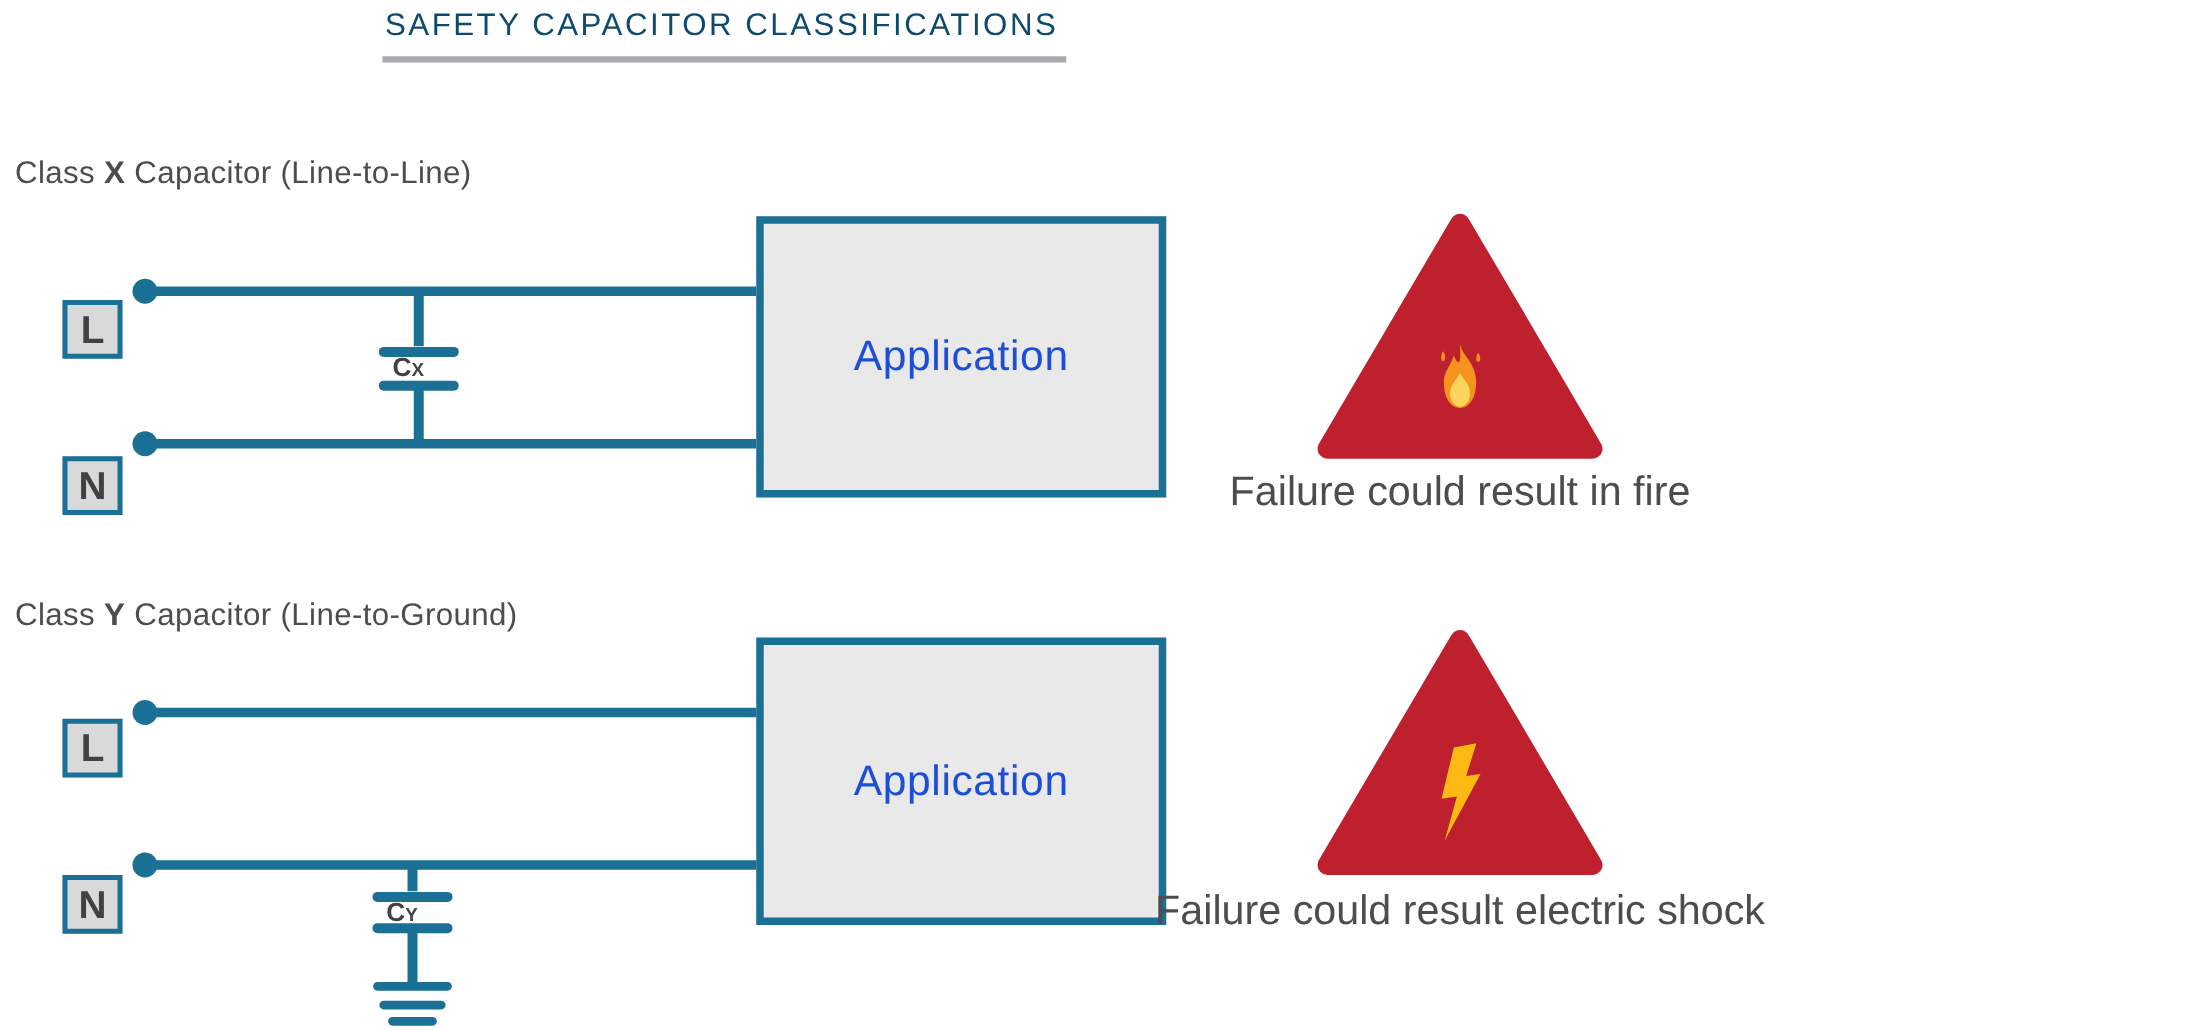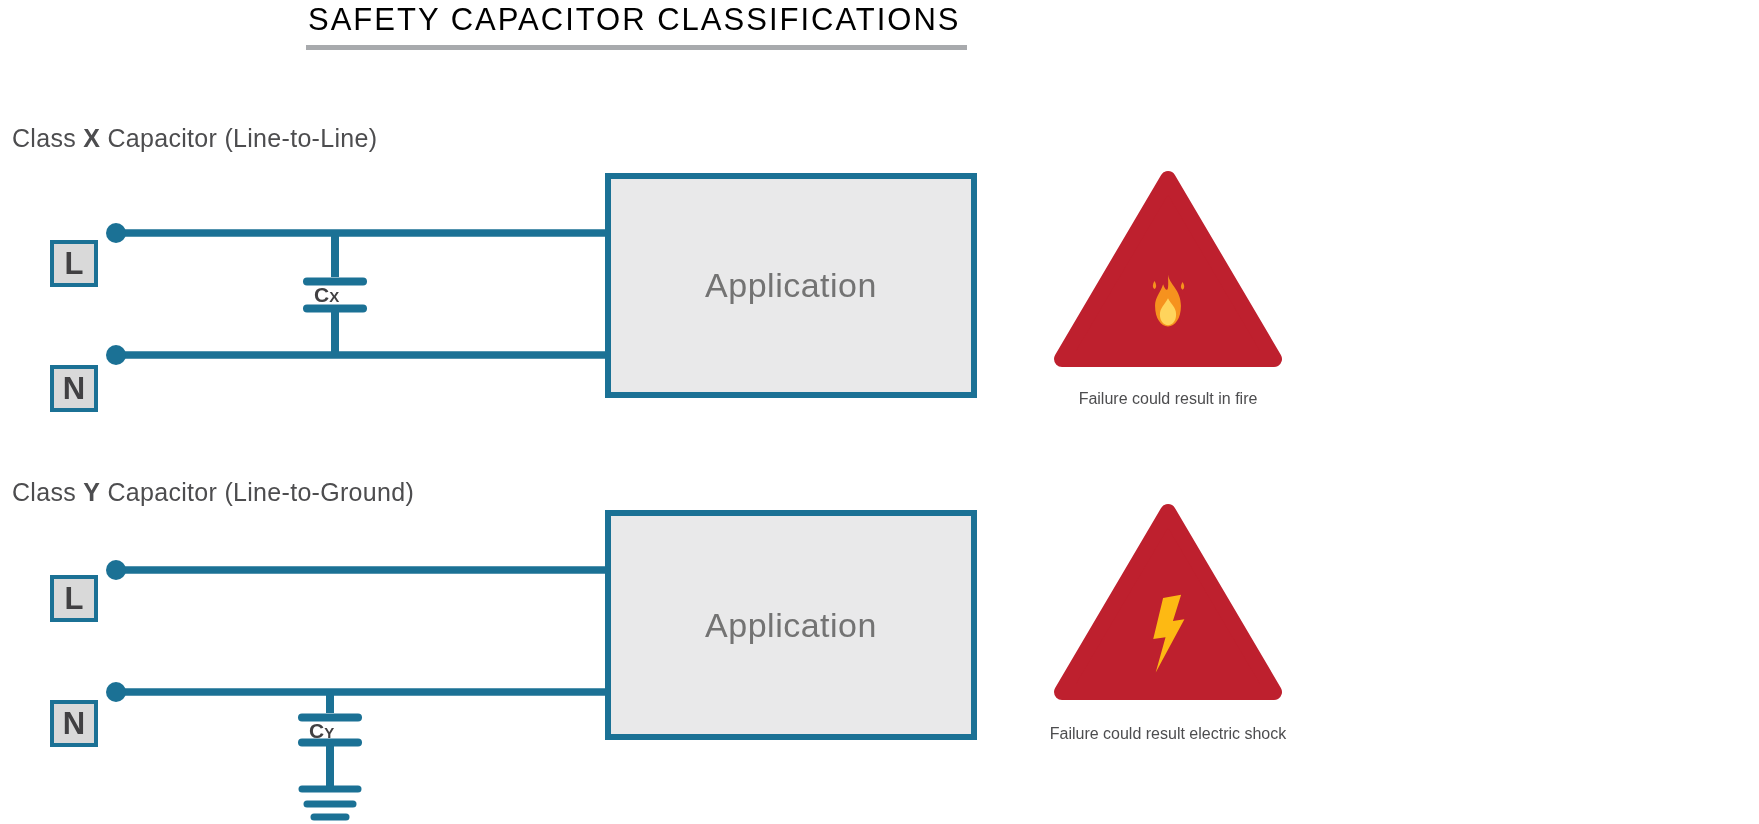--- a/index.html
+++ b/index.html
@@ -4,22 +4,22 @@
 <style>
   html, body { margin: 0; padding: 0; background: #ffffff; }
   body {
     width: 1759px; height: 824px; position: relative; overflow: hidden;
     font-family: "Liberation Sans", sans-serif;
   }
 
   
   .page-title {
     position: absolute; left: 306px; top: 2px;
-    font-size: 31px; line-height: 36px; letter-spacing: 2px;
-    color: #000000; font-weight: 400;
+    font-size: 25px; line-height: 36px; letter-spacing: 2px;
+    color: #0c4a6e; font-weight: 400;
     border-bottom: 5px solid #a8aaad; padding: 0 6px 7px 2px;
     white-space: nowrap;
   }
 
   
   .section-heading {
     position: absolute; left: 12px;
     font-size: 25px; color: #4d4d4f; letter-spacing: 0.3px; white-space: nowrap;
   }
   .section-heading b { font-weight: 700; }
@@ -29,38 +29,38 @@
   
   .terminal {
     position: absolute; width: 48px; height: 47px; box-sizing: border-box;
     border: 4px solid #1b7195; background: #d9d9d9;
     display: flex; align-items: center; justify-content: center;
     font-size: 31px; font-weight: 700; color: #414042;
   }
 
   
   .app-box {
-    position: absolute; box-sizing: border-box; width: 372px;
+    position: absolute; box-sizing: border-box; width: 328px;
     border: 6px solid #1b7195; background: #e9e9ea;
     display: flex; align-items: center; justify-content: center;
-    font-size: 34px; color: #737373; letter-spacing: 0.5px;
+    font-size: 34px; color: #1d4ed8; letter-spacing: 0.5px;
   }
 
   
   .cap-label {
     position: absolute; width: 44px; text-align: left;
     font-size: 21px; line-height: 21px; font-weight: 700; color: #414042;
     white-space: nowrap;
   }
   .cap-label .sub { font-size: 15px; }
 
   
   .caption {
     position: absolute; text-align: center;
-    font-size: 16px; color: #4d4d4f; white-space: nowrap; margin-top: 16px;
+    font-size: 33px; color: #4d4d4f; white-space: nowrap;
   }
 
   svg { display: block; }
   .diagram-svg { position: absolute; left: 0; top: 0; }
   .triangle-svg { position: absolute; }
   .icon-svg { position: absolute; }
 </style>
 </head>
 <body>
 

